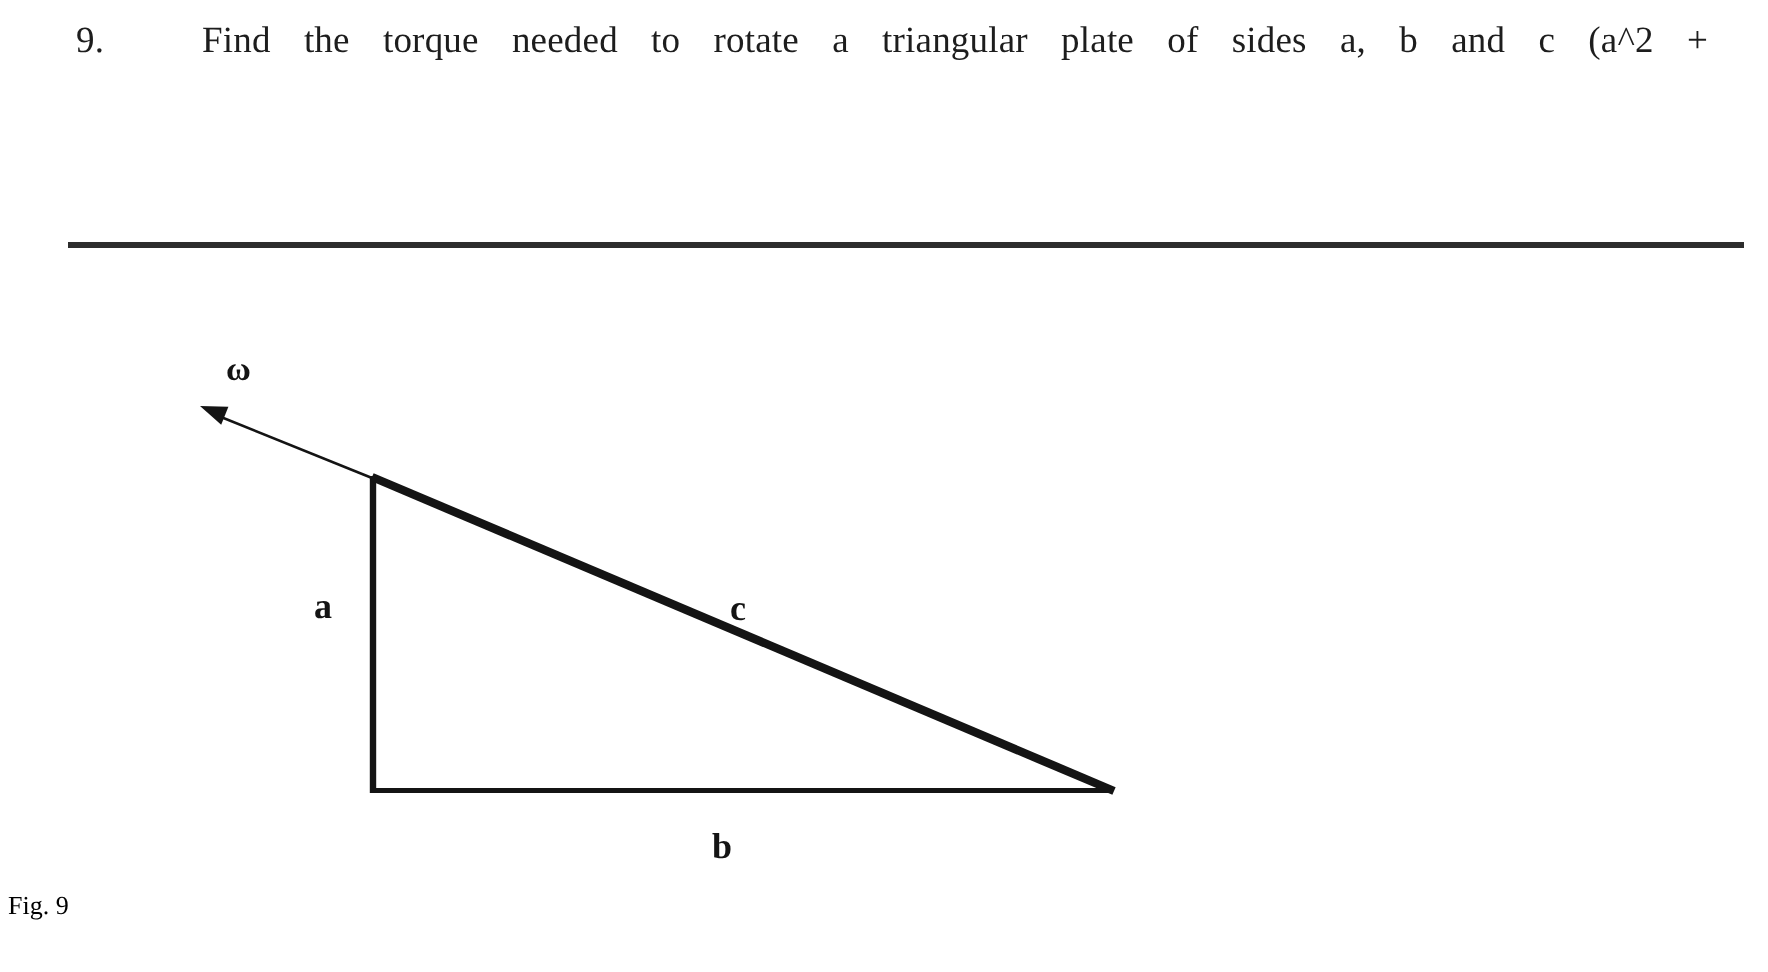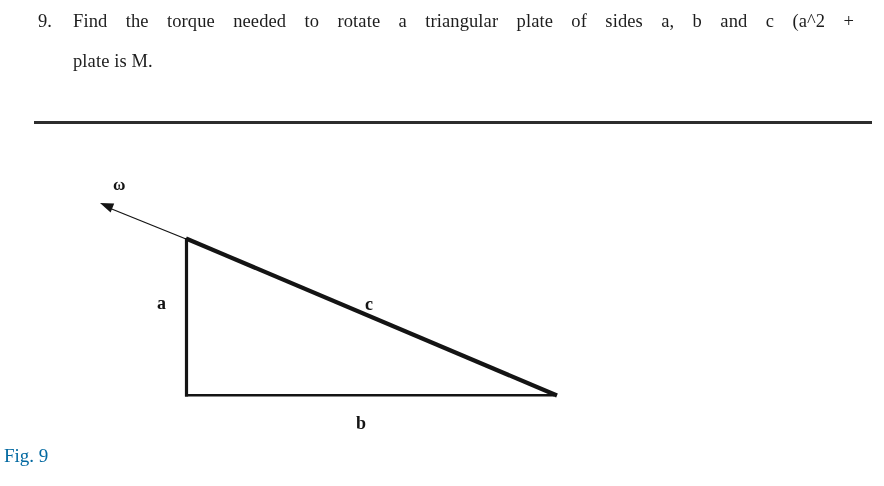--- a/index.html
+++ b/index.html
@@ -22,20 +22,21 @@
     letter-spacing: 0.1px;
   }
   .problem .pnum {
     position: absolute;
     left: -35px;
     top: 0;
   }
   .jline {
     text-align: justify;
     text-align-last: justify;
+    margin-left: 28px;
   }
   .lline {
     text-align: left;
   }
   .rule {
     position: absolute;
     left: 34px;
     top: 121px;
     width: 838px;
     height: 3px;
@@ -48,33 +49,32 @@
   }
   .fig-svg text {
     font-family: "Liberation Serif", serif;
     font-weight: bold;
     fill: #141414;
   }
   .caption {
     position: absolute;
     left: 4px;
     top: 445px;
-    font-size: 19px;
-    color: #0369a1;
+    font-size: 13px;
+    color: #000000;
   }
 </style>
 </head>
 <body>
 
 <div class="page">
 
   <div class="problem">
     <span class="pnum">9.</span>
     <div class="jline">Find the torque needed to rotate a triangular plate of sides a, b and c (a^2 +</div>
-    <div class="lline">plate is M.</div>
   </div>
 
   <div class="rule"></div>
 
   <svg class="fig-svg" width="884" height="486" viewBox="0 0 884 486">
 
     <line x1="186" y1="239" x2="108" y2="207.5" stroke="#141414" stroke-width="1.3"></line>
     <polygon points="100,203 114.2,203.4 110.6,212.4" fill="#141414"></polygon>
 
     <line x1="186.5" y1="238" x2="186.5" y2="396.5" stroke="#141414" stroke-width="3.2"></line>

